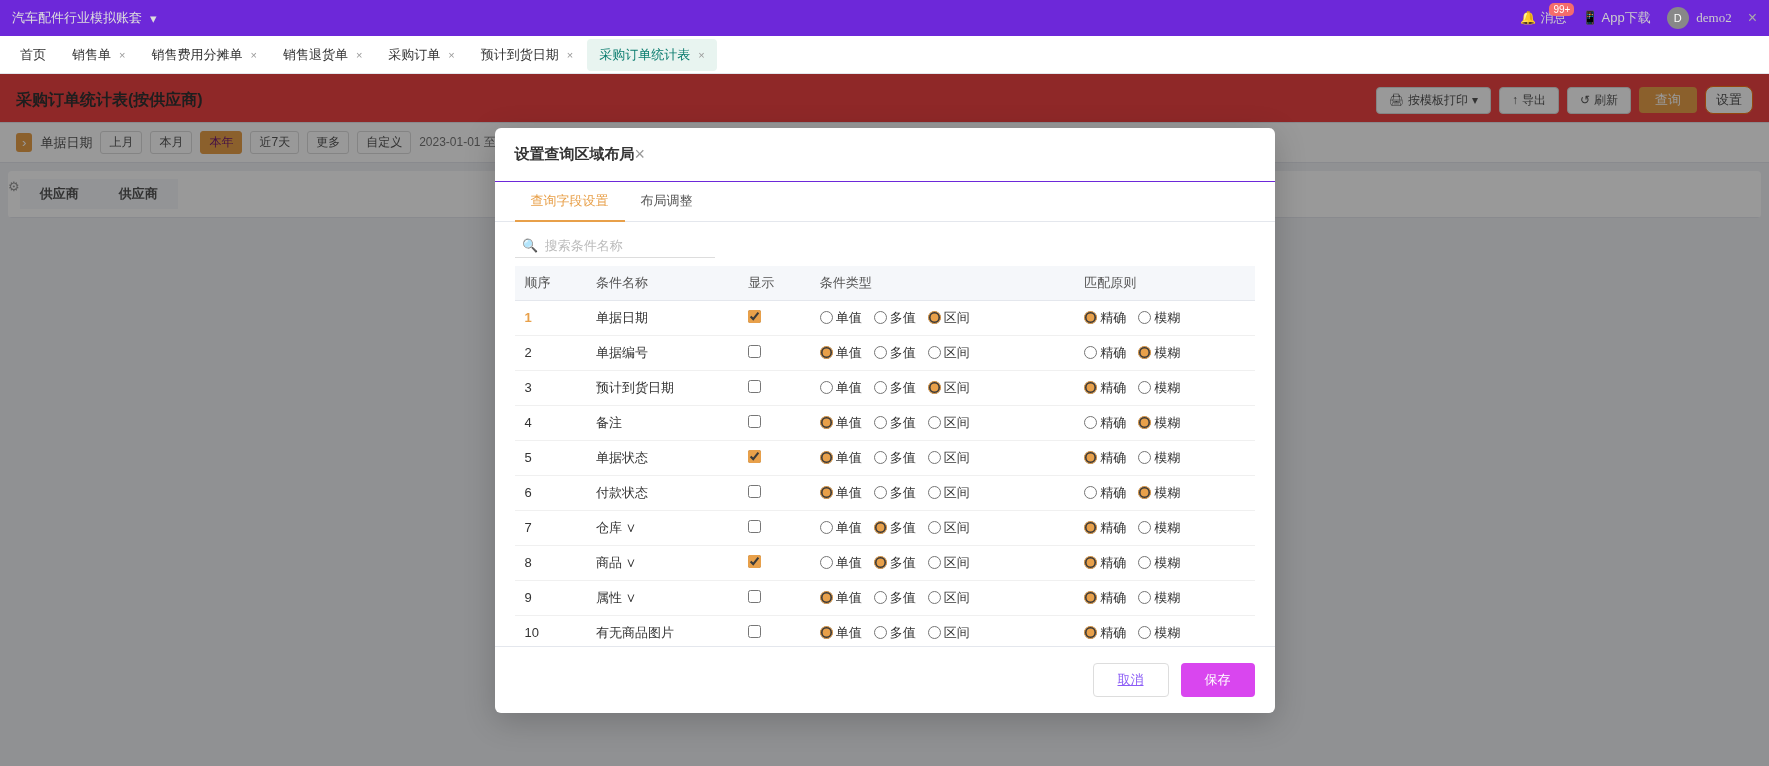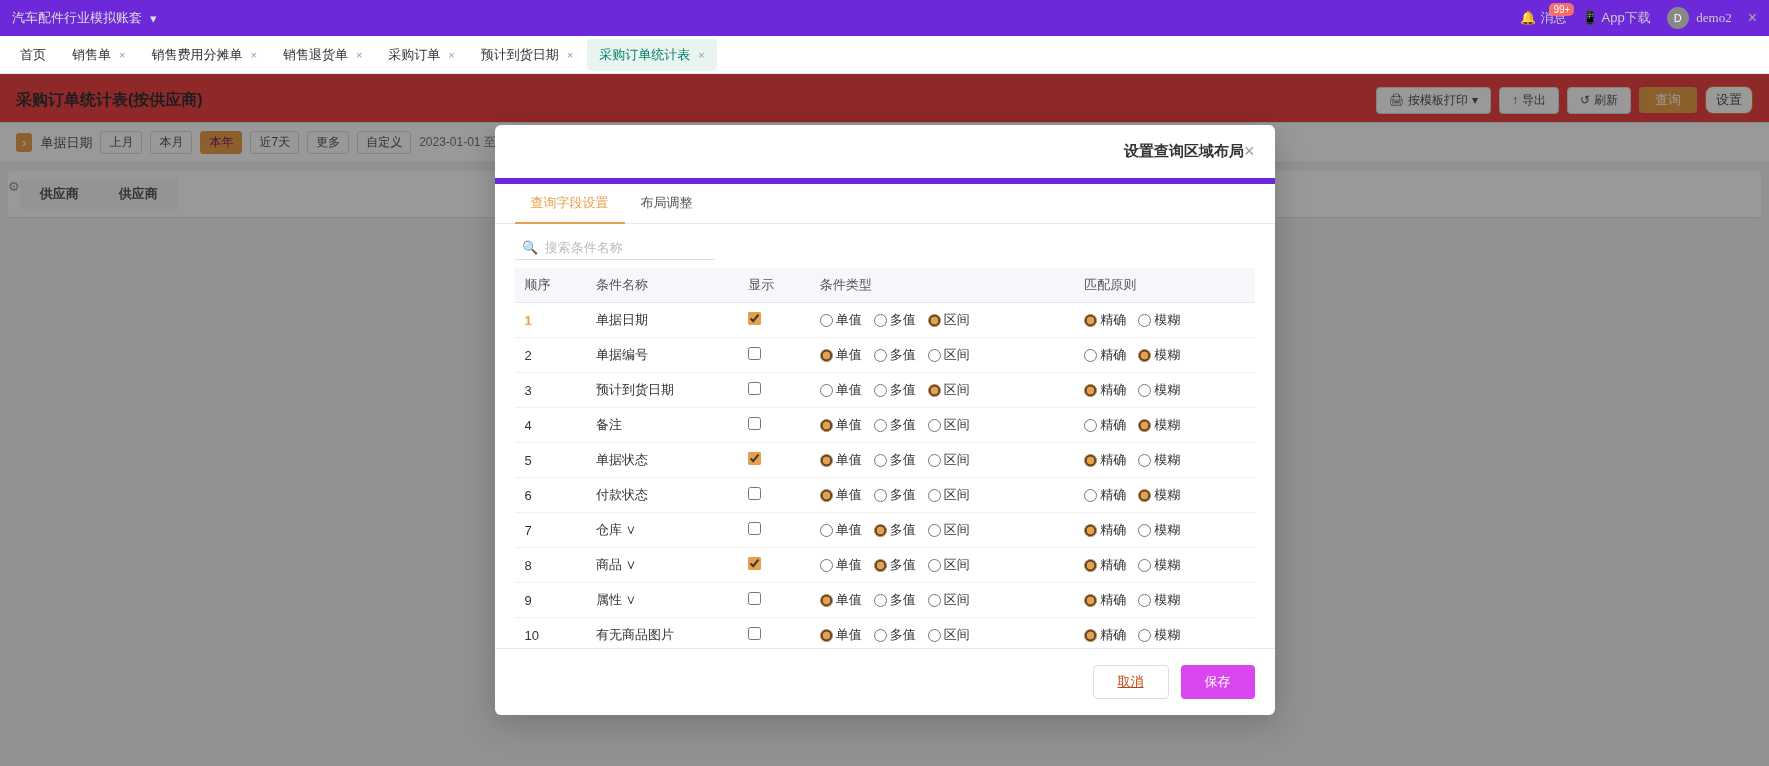--- a/index.html
+++ b/index.html
@@ -135,24 +135,24 @@
       background: #fff;
       border-radius: 6px;
       width: 780px;
       max-height: 680px;
       display: flex;
       flex-direction: column;
       box-shadow: 0 8px 32px rgba(0,0,0,0.2);
     }
     .modal-header {
       display: flex;
-      justify-content: flex-end;
+      justify-content: flex-start;
       align-items: center;
       padding: 16px 20px;
-      border-bottom: 6px solid #6d28d9;
+      border-bottom: 1px solid #6d28d9;
     }
     .modal-title { font-size: 15px; font-weight: bold; color: #333; }
     .modal-close { cursor: pointer; color: #999; font-size: 18px; background: none; border: none; }
 
     
     .modal-tabs {
       display: flex;
       border-bottom: 1px solid #e4e7ed;
       padding: 0 20px;
       gap: 0;
@@ -236,21 +236,21 @@
       gap: 12px;
       border-top: 1px solid #e4e7ed;
     }
     .btn-cancel {
       padding: 7px 24px;
       border: 1px solid #ddd;
       background: #fff;
       border-radius: 4px;
       cursor: pointer;
       font-size: 13px;
-      color: #c2410c;
+      color: #8b5cf6;
       text-decoration: underline;
     }
     .btn-save {
       padding: 7px 24px;
       background: #d946ef;
       border: none;
       border-radius: 4px;
       cursor: pointer;
       font-size: 13px;
       color: #fff;

